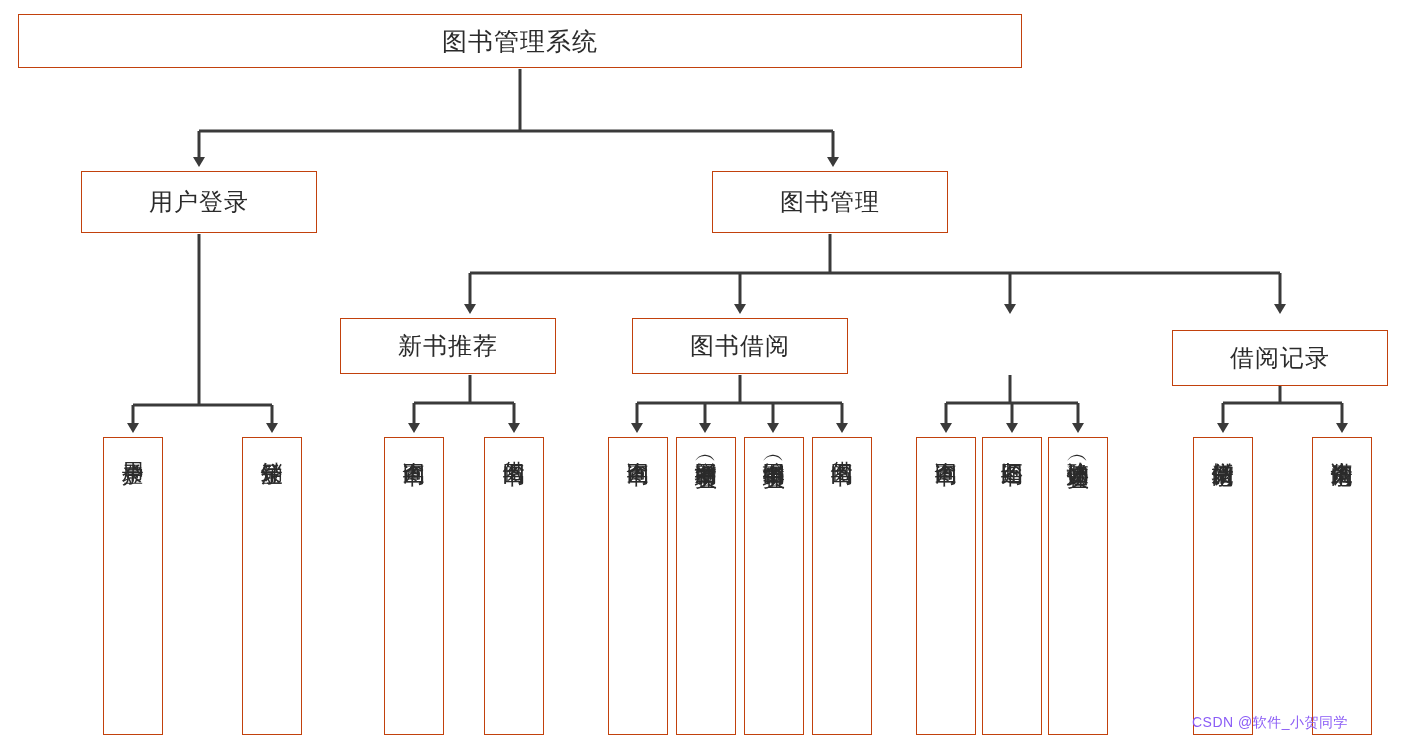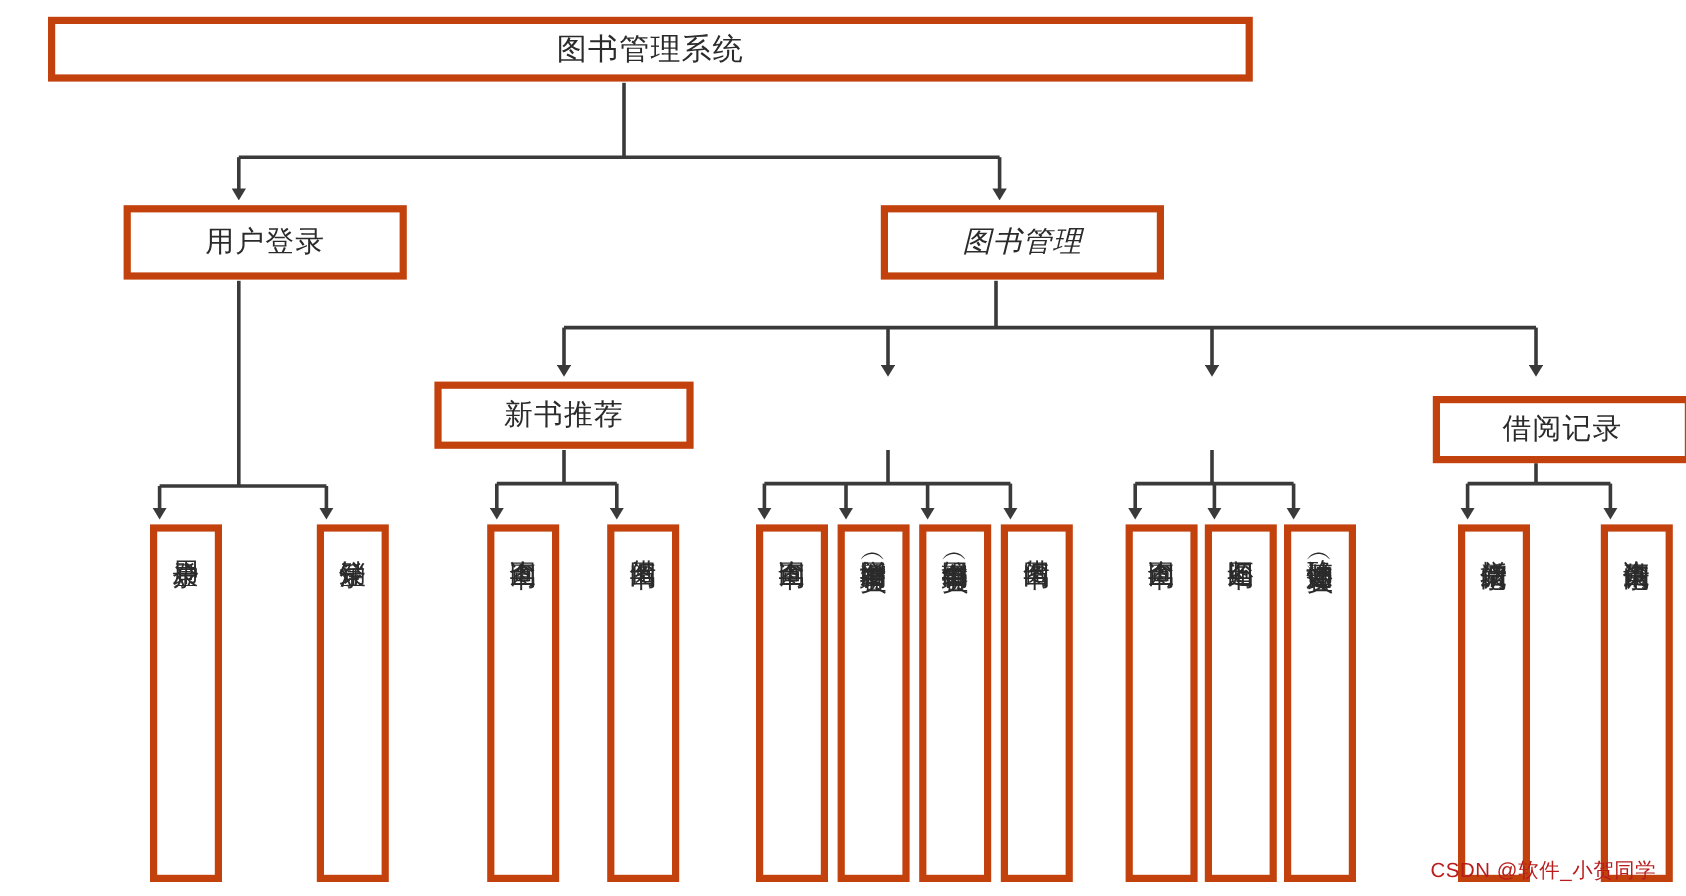--- a/index.html
+++ b/index.html
@@ -23,26 +23,25 @@
     left: 0;
     top: 0;
     width: 1405px;
     height: 747px;
     pointer-events: none;
   }
   .node {
     position: absolute;
     box-sizing: border-box;
     background: #ffffff;
-    border: 6px solid #c2410c;
+    border: 1px solid #c2410c;
     display: flex;
     align-items: center;
     justify-content: center;
     color: #2b2b2b;
-    margin-left: 22px;
   }
   .node.horiz {
     font-size: 24px;
     letter-spacing: 1px;
     line-height: 1.2;
   }
   .node.vert {
     font-size: 22px;
     line-height: 1.16;
     letter-spacing: 1px;
@@ -53,22 +52,22 @@
     writing-mode: vertical-rl;
     text-orientation: upright;
     white-space: nowrap;
     display: block;
   }
   .node.root {
     font-size: 25px;
   }
   .watermark {
     position: absolute;
-    color: #b91c1c;
-    font-size: 17px;
+    color: #8b5cf6;
+    font-size: 14px;
     letter-spacing: 0.5px;
     white-space: nowrap;
     user-select: none;
   }
 </style>
 </head>
 <body>
 
 <div id="canvas">
 
@@ -122,26 +121,29 @@
     </g>
   </svg>
 
   <div class="node horiz root" style="left:18px; top:14px; width:1004px; height:54px;">
     <span>图书管理系统</span>
   </div>
 
   <div class="node horiz" style="left:81px; top:171px; width:236px; height:62px;">
     <span>用户登录</span>
   </div>
-  <div class="node horiz" style="left:712px; top:171px; width:236px; height:62px;font-style:italic;">
+  <div class="node horiz" style="left:712px; top:171px; width:236px; height:62px;">
     <span>图书管理</span>
   </div>
 
   <div class="node horiz" style="left:340px; top:318px; width:216px; height:56px;">
     <span>新书推荐</span>
+  </div>
+  <div class="node horiz" style="left:632px; top:318px; width:216px; height:56px;">
+    <span>图书借阅</span>
   </div>
   <div class="node horiz" style="left:1172px; top:330px; width:216px; height:56px;">
     <span>借阅记录</span>
   </div>
 
   <div class="node vert" style="left:103px; top:437px; width:60px; height:298px;">
     <span class="vlabel">用户登录</span>
   </div>
   <div class="node vert" style="left:242px; top:437px; width:60px; height:298px;">
     <span class="vlabel">注销登录</span>

